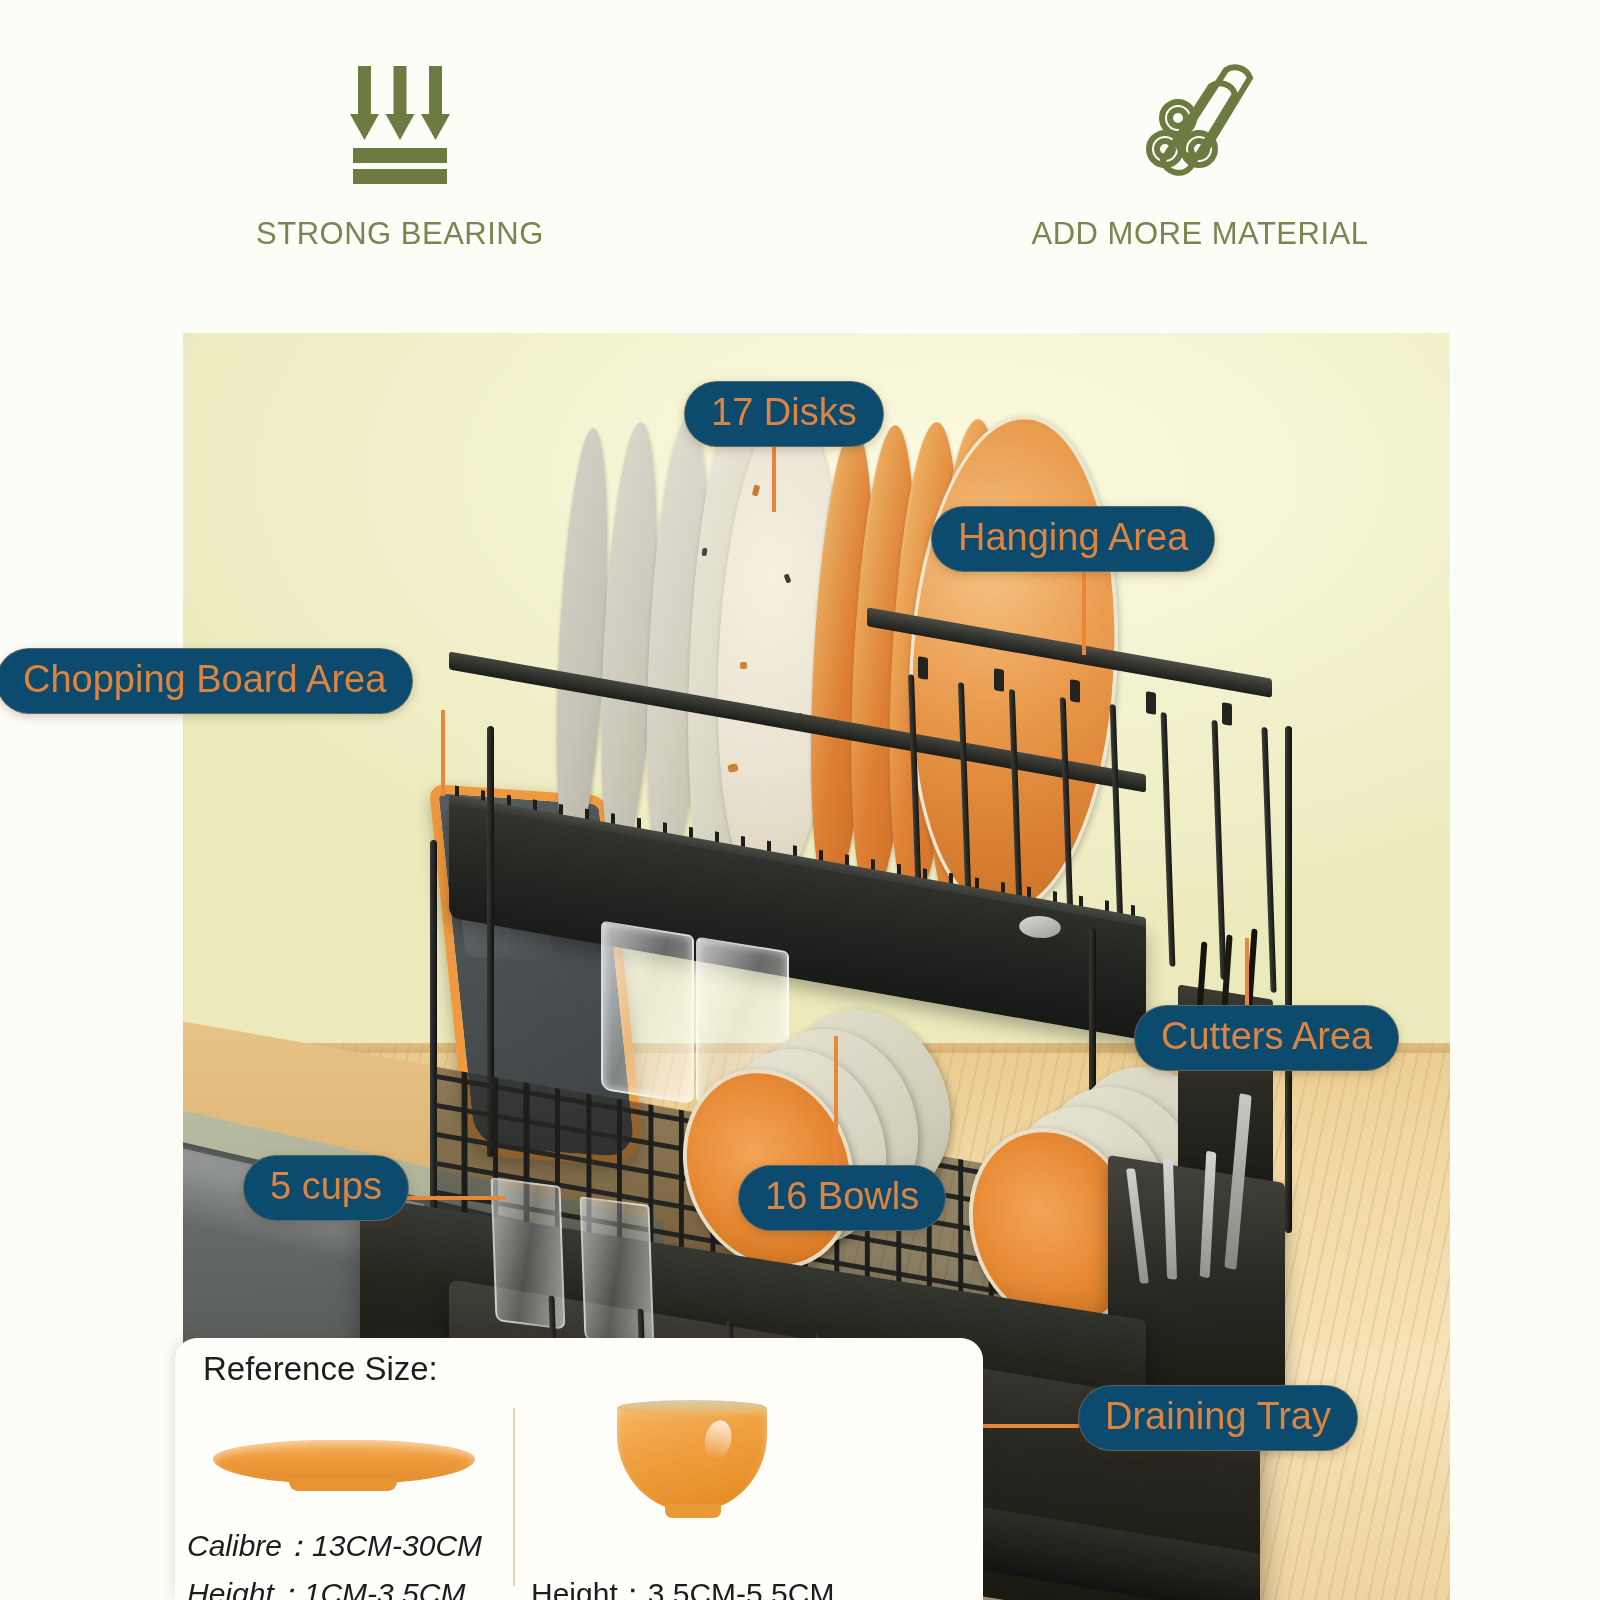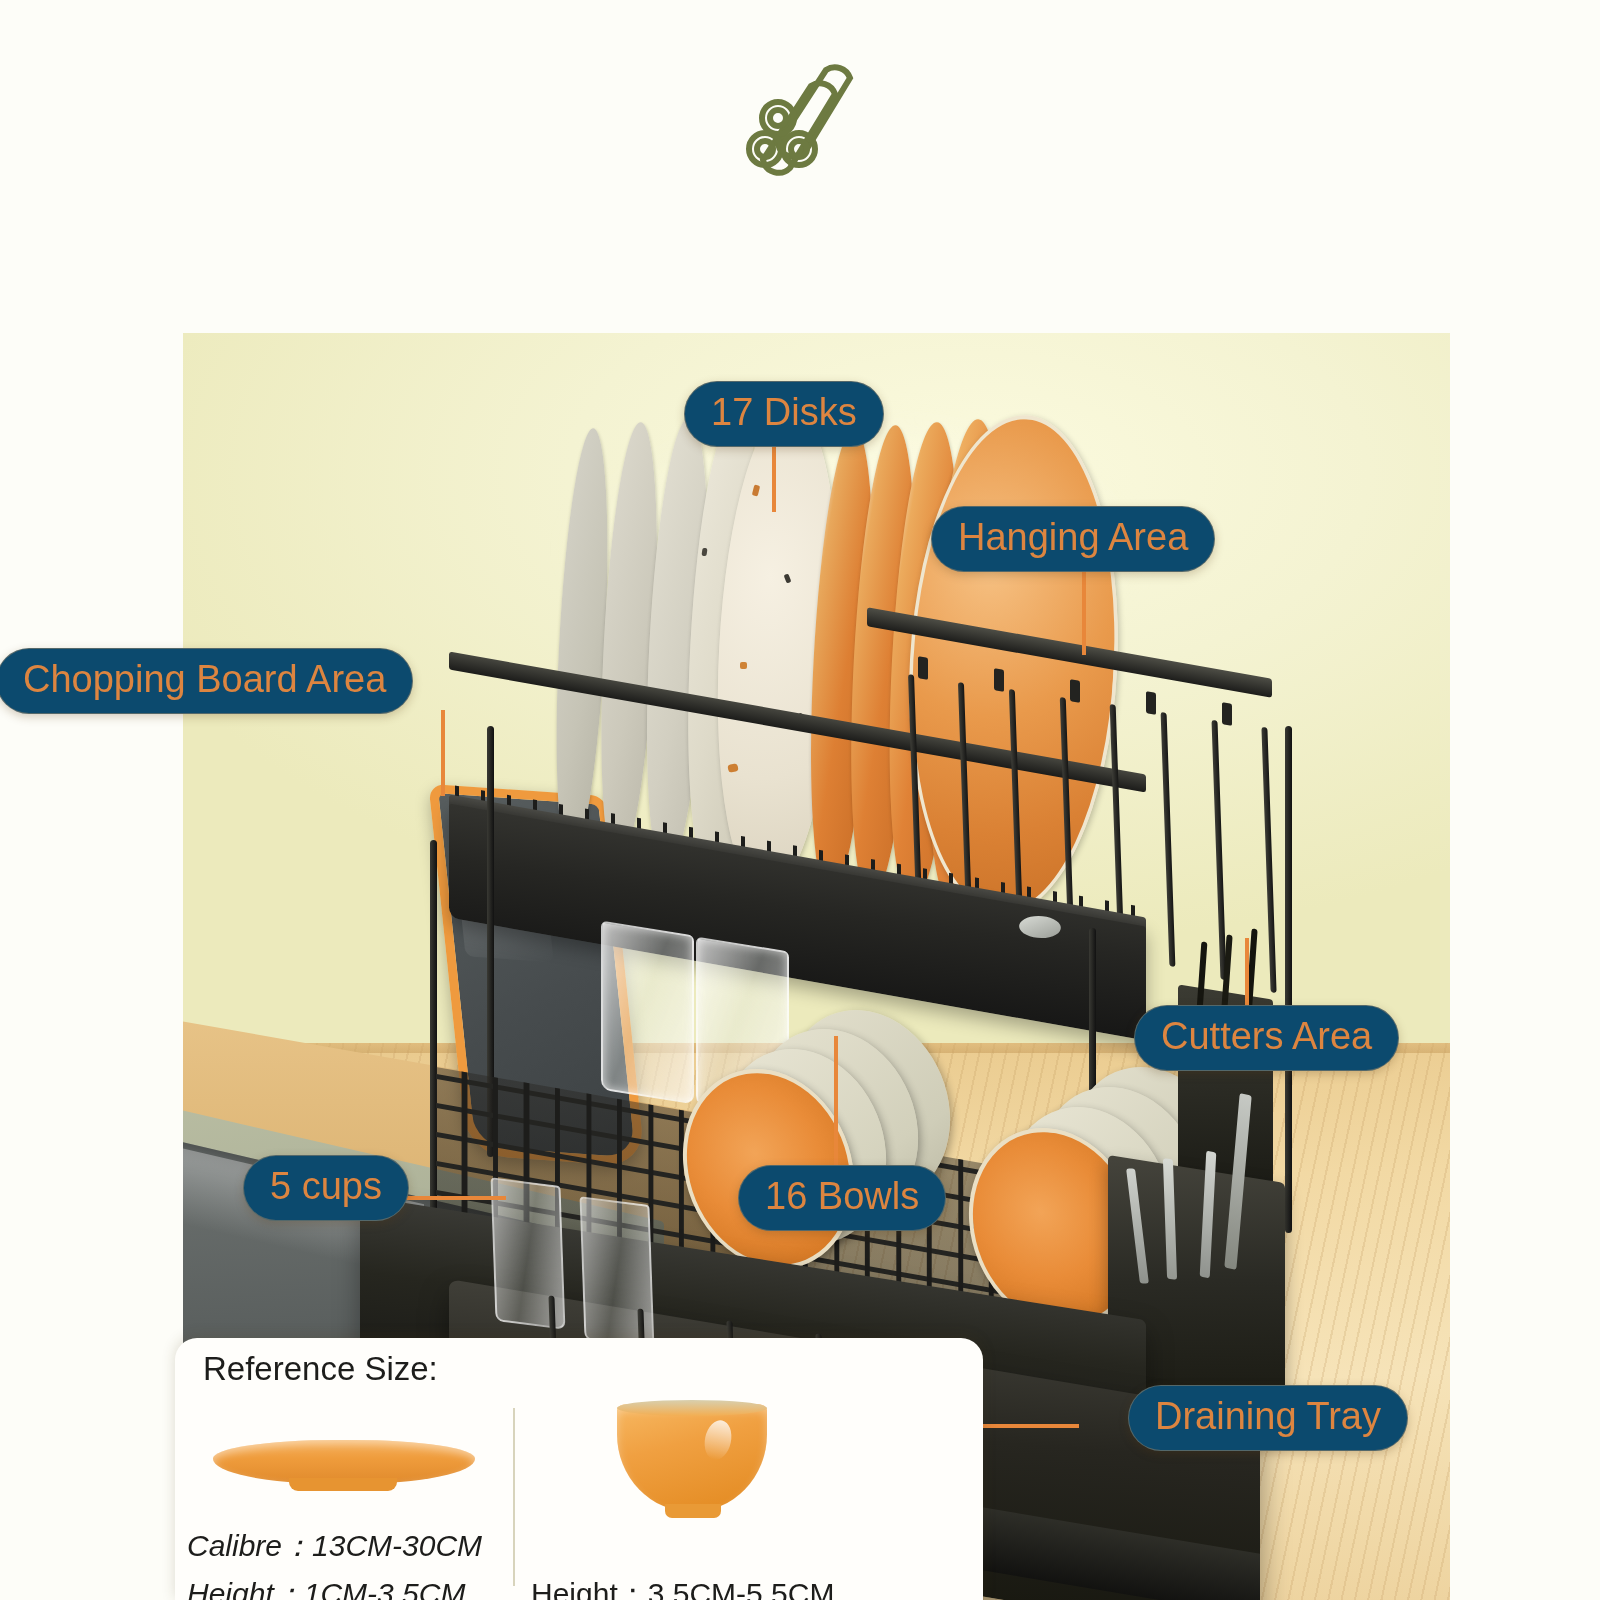--- a/index.html
+++ b/index.html
@@ -330,36 +330,54 @@
     font-family:"Liberation Sans", sans-serif;
   }
   .ref-line.l1{top:130px;}
   .ref-line.l2{top:178px;}
 </style>
 </head>
 <body>
 
 <div id="feature-strip">
 
+  <div class="feature">
+    <div class="feature-icon">
+      <svg width="150" height="140" viewBox="0 0 150 140">
+        <g fill="#6d7a41">
+          <rect x="33" y="18" width="13" height="52"></rect>
+            <polygon points="25,66 54,66 39.5,92"></polygon>
+          <rect x="68.5" y="18" width="13" height="52"></rect>
+            <polygon points="60.5,66 89.5,66 75,92"></polygon>
+          <rect x="104" y="18" width="13" height="52"></rect>
+            <polygon points="96,66 125,66 110.5,92"></polygon>
+          <rect x="28" y="100" width="94" height="15"></rect>
+          <rect x="28" y="121" width="94" height="15"></rect>
+        </g>
+      </svg>
+    </div>
+    <div class="feature-label">STRONG BEARING</div>
+  </div>
 
   <div class="feature">
     <div class="feature-icon">
       <svg width="150" height="140" viewBox="0 0 150 140">
         <g fill="none" stroke="#6d7a41" stroke-width="6">
           <path d="M53 96 L101 22 a16 16 0 0 1 24 8 L80 104 a16 16 0 0 1 -27 -8 z"></path>
           <path d="M38 112 L86 38 a16 16 0 0 1 24 8 L65 120 a16 16 0 0 1 -27 -8 z"></path>
           <circle cx="53" cy="70" r="16"></circle>
             <circle cx="53" cy="70" r="8"></circle>
           <circle cx="40" cy="101" r="16"></circle>
             <circle cx="40" cy="101" r="8"></circle>
           <circle cx="74" cy="101" r="16"></circle>
             <circle cx="74" cy="101" r="8"></circle>
         </g>
       </svg>
     </div>
+    <div class="feature-label">ADD MORE MATERIAL</div>
   </div>
 
 
 
 </div>
 
 <div id="photo">
 
   <div class="wall"></div>
   <div class="wall-glow"></div>
@@ -532,21 +550,21 @@
 <div class="leader" style="left:1245px;top:938px;width:4px;height:72px;"></div>
 <div class="callout" style="left:1134px;top:1005px;">Cutters Area</div>
 
 <div class="leader" style="left:382px;top:1196px;width:124px;height:4px;"></div>
 <div class="callout" style="left:243px;top:1155px;">5 cups</div>
 
 <div class="leader" style="left:834px;top:1036px;width:4px;height:132px;"></div>
 <div class="callout" style="left:738px;top:1165px;">16 Bowls</div>
 
 <div class="leader" style="left:935px;top:1424px;width:144px;height:4px;"></div>
-<div class="callout" style="left:1128px;top:1385px;">Draining Tray</div>
+<div class="callout" style="left:1078px;top:1385px;">Draining Tray</div>
 
 <div id="reference-card">
   <div id="ref-title">Reference Size:</div>
 
   <div class="ref-sep"></div>
 
   <div class="ref-col left">
     <div class="ref-img">
       <div class="ref-plate"></div>
       <div class="ref-plate-foot"></div>

